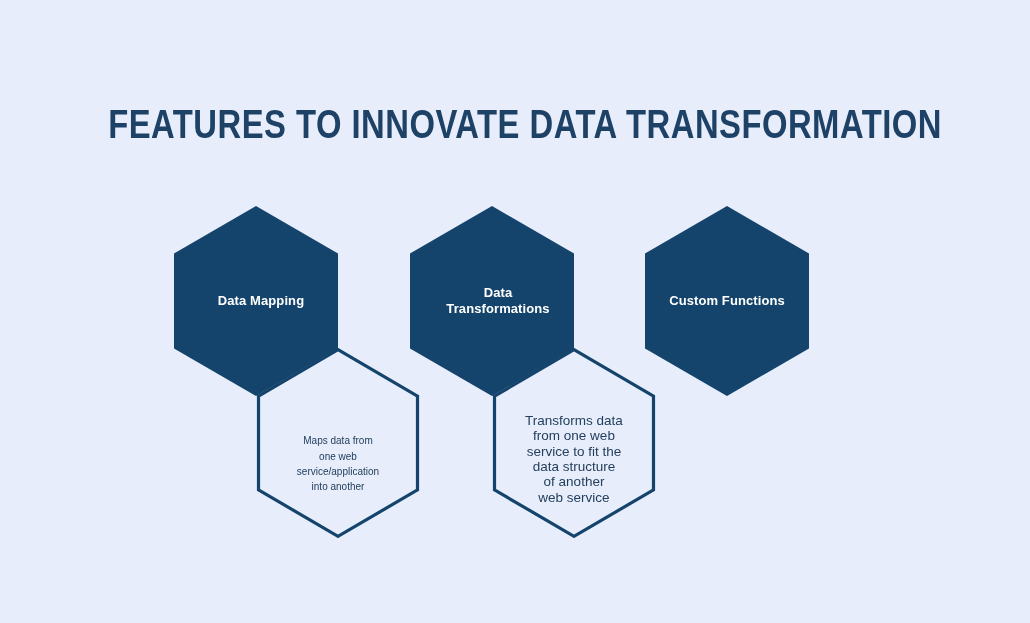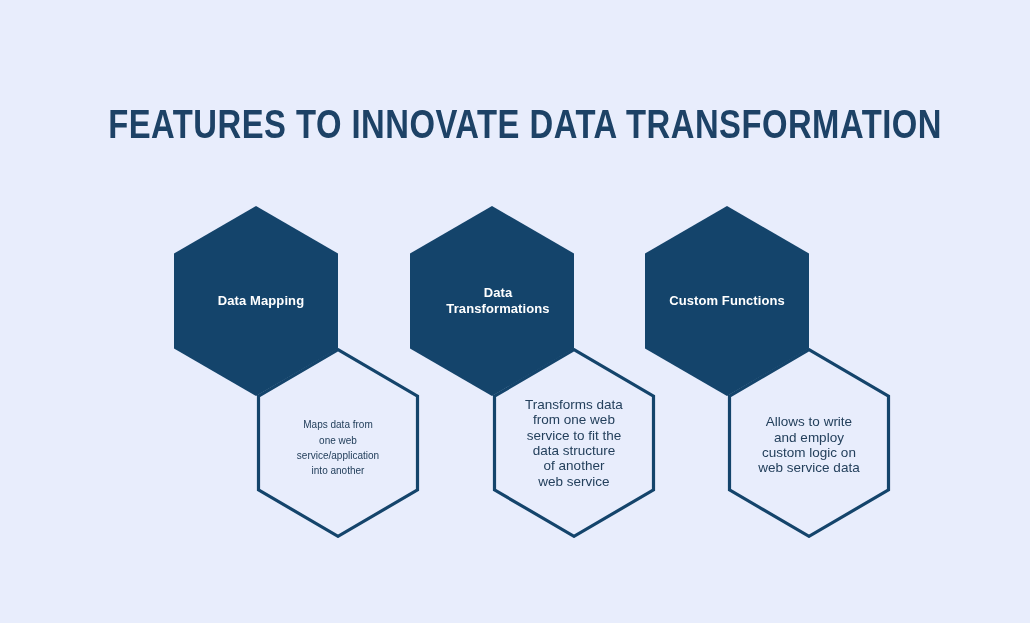--- a/index.html
+++ b/index.html
@@ -106,21 +106,21 @@
     line-height: 16px;
     font-weight: 700;
     letter-spacing: 0.1px;
     white-space: pre-line;
     pointer-events: none;
   }
 
   .hex-body {
     position: absolute;
     left: 0;
-    top: 0;
+    top: 16px;
     width: 164px;
     height: 190px;
     display: flex;
     align-items: center;
     justify-content: center;
     box-sizing: border-box;
     padding: 0 4px;
     text-align: center;
     color: #24405c;
     font-size: 14px;
@@ -192,29 +192,20 @@
           <polygon points="82,0 164,47.5 164,142.5 82,190 0,142.5 0,47.5" fill="#14446b"></polygon>
         </svg>
         <div class="hex-label">Data
 Transformations</div>
       </div>
 
     </div>
 
     <div class="hex-group g3">
 
-      <div class="hex hex-outline">
-        <svg viewBox="0 0 164 190" preserveAspectRatio="none" aria-hidden="true">
-          <polygon points="82,1.7 161.5,48.1 161.5,141.9 82,188.3 2.5,141.9 2.5,48.1" fill="none" stroke="#14446b" stroke-width="3.2" stroke-linejoin="miter"></polygon>
-        </svg>
-        <div class="hex-body">Allows to write
-and employ
-custom logic on
-web service data</div>
-      </div>
 
       <div class="hex hex-filled">
         <svg viewBox="0 0 164 190" preserveAspectRatio="none" aria-hidden="true">
           <polygon points="82,0 164,47.5 164,142.5 82,190 0,142.5 0,47.5" fill="#14446b"></polygon>
         </svg>
         <div class="hex-label">Custom Functions</div>
       </div>
 
     </div>
 

